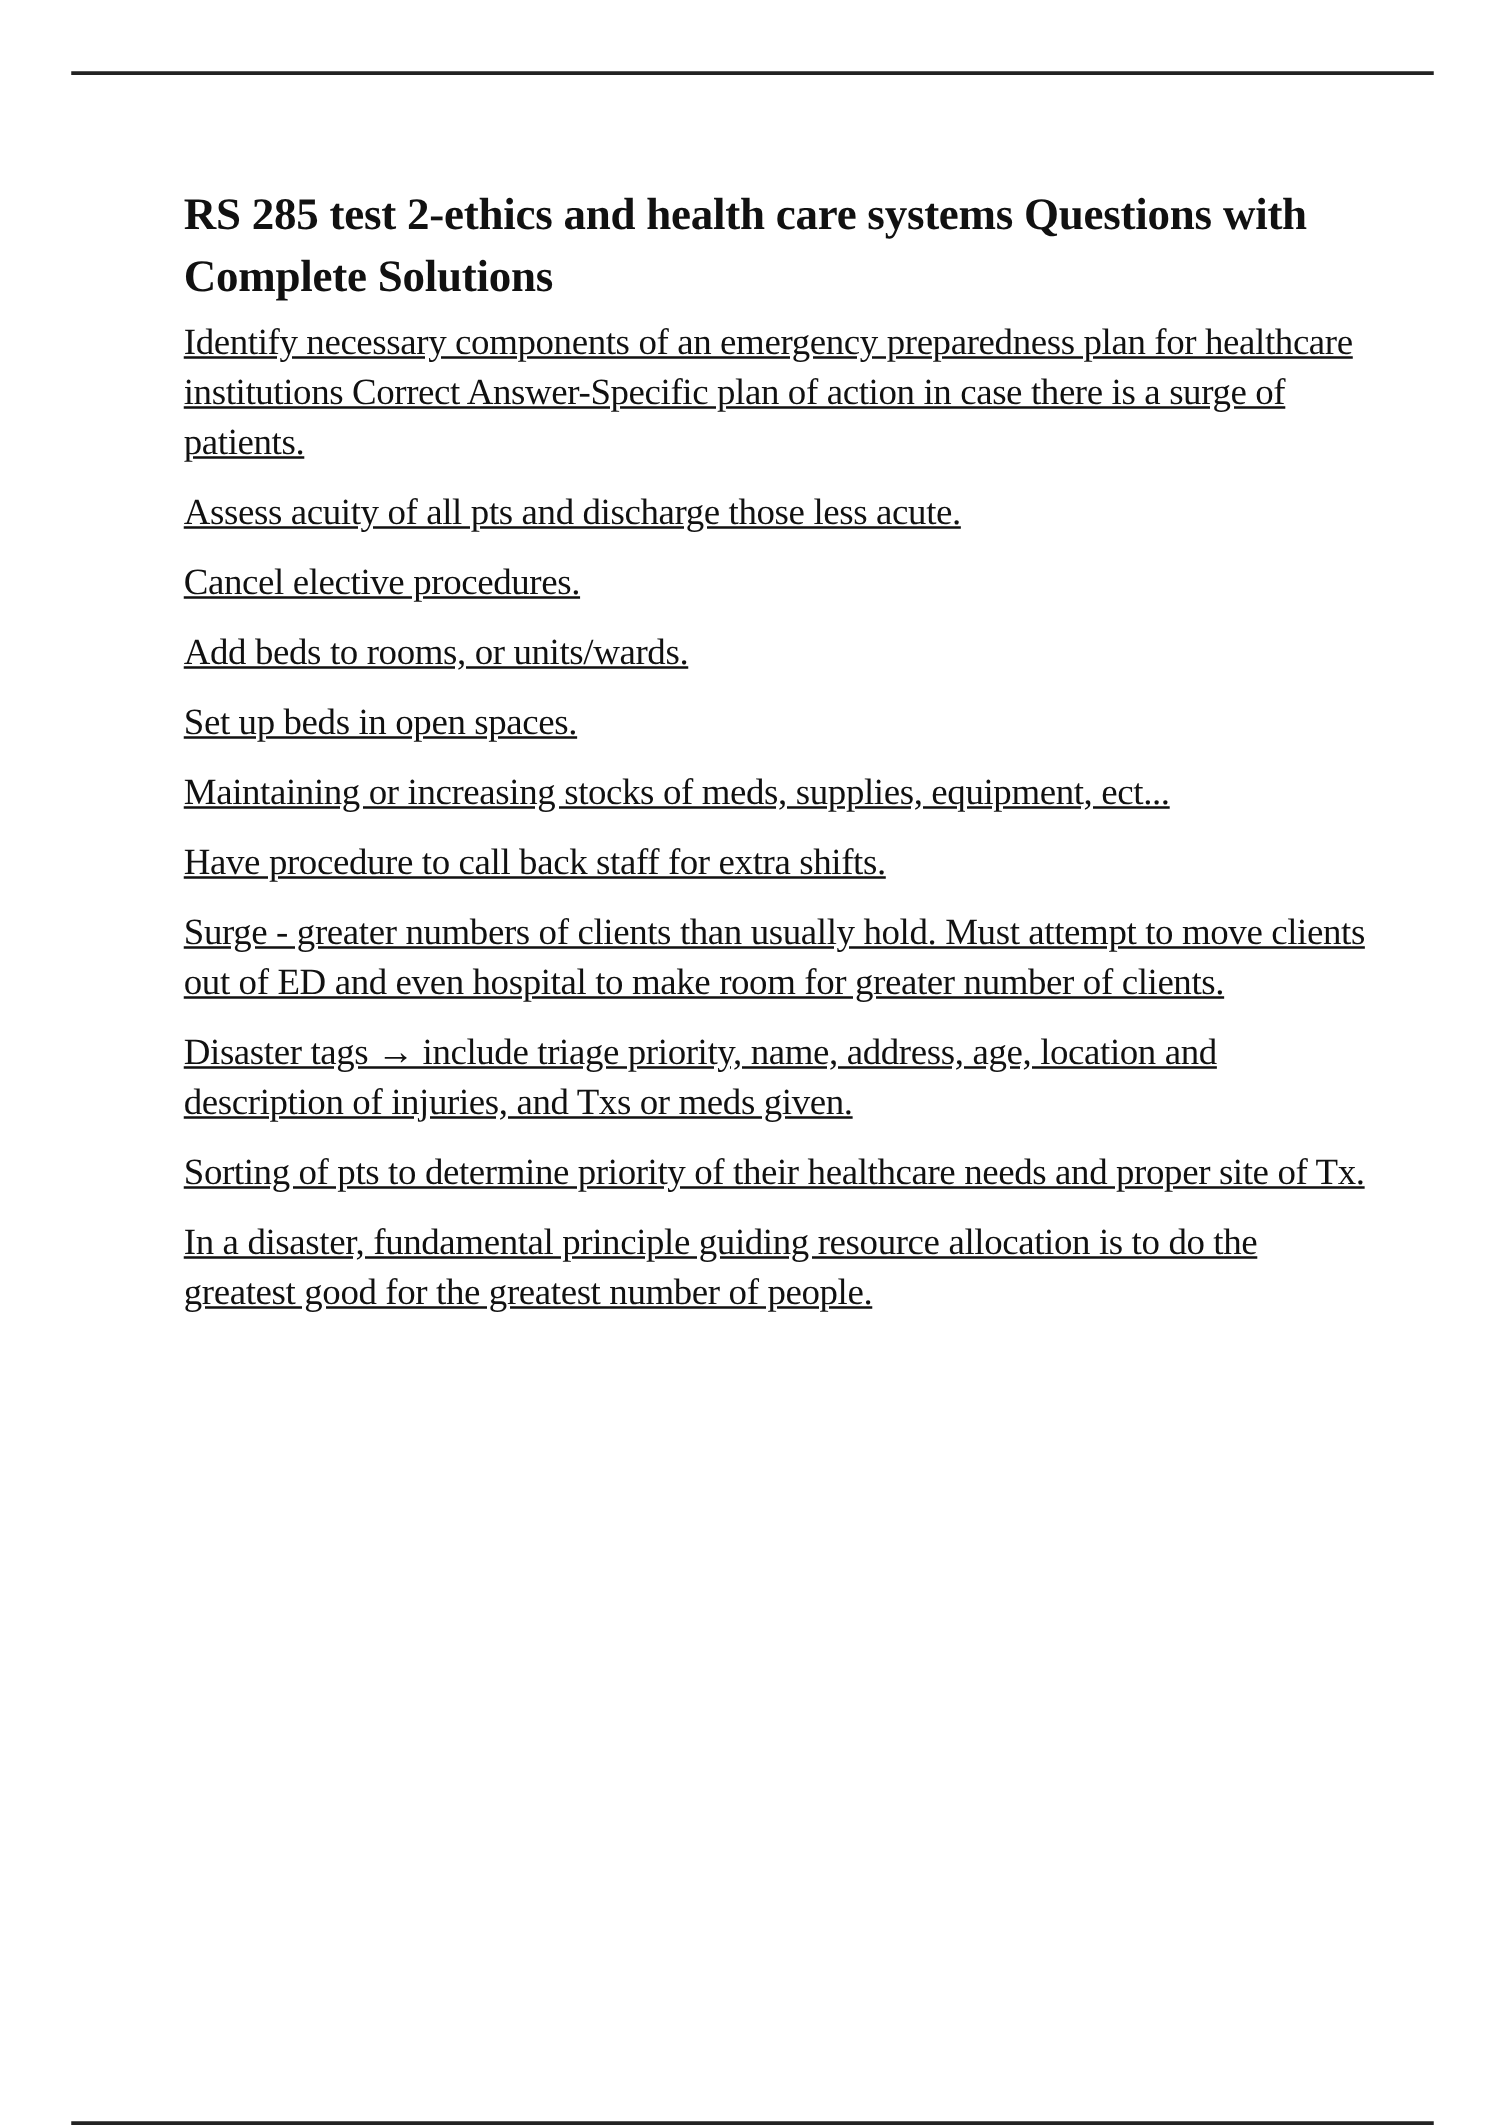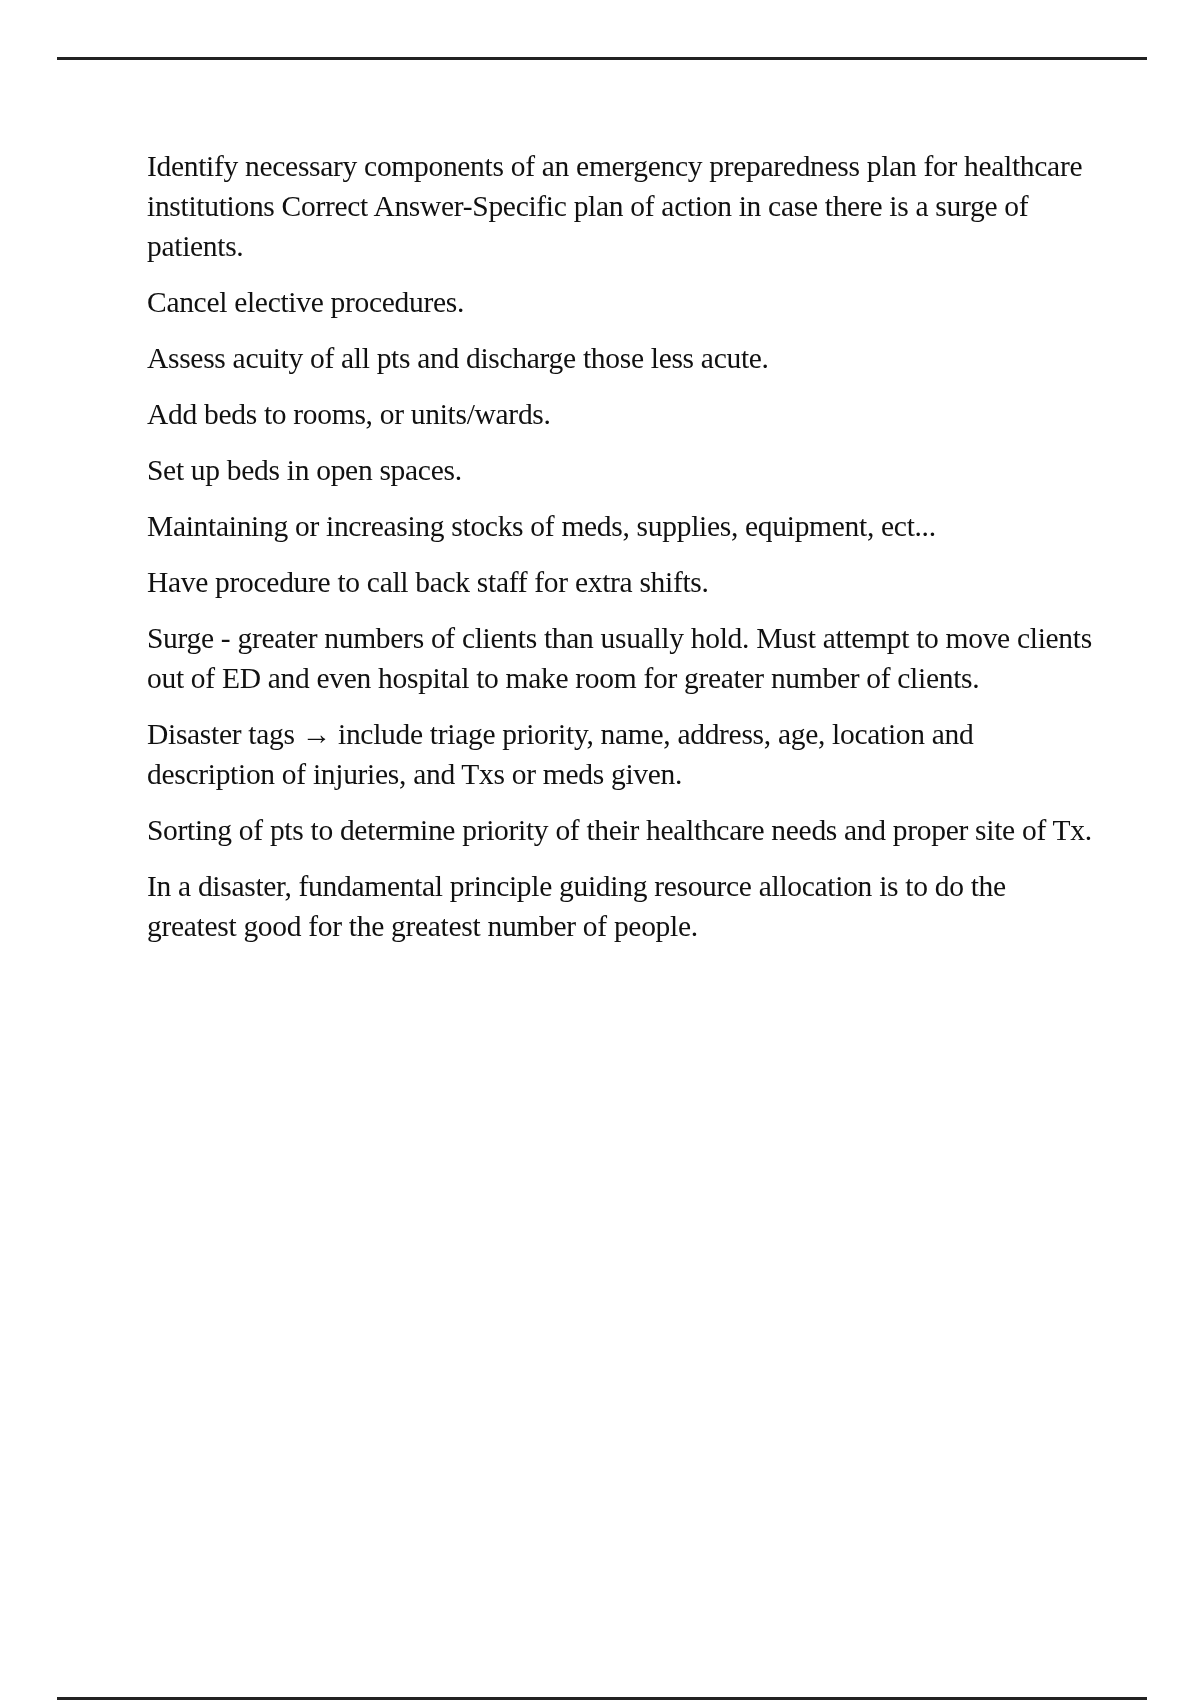--- a/index.html
+++ b/index.html
@@ -4,32 +4,33 @@
   <style>
     html, body { margin: 0; padding: 0; background: #ffffff; }
     body { width: 1200px; height: 1700px; position: relative; overflow: hidden;
            font-family: "Liberation Serif", "DejaVu Serif", serif; color: #111111; }
     .rule { position: absolute; left: 57px; width: 1090px; height: 3px; background: #222222; }
     .rule.top { top: 57px; }
     .rule.bottom { top: 1697px; }
     .content { position: absolute; left: 147px; top: 146px; width: 945px; }
     h1 { font-size: 36px; font-weight: bold; line-height: 50px; margin: 0 0 8px 0;
          letter-spacing: -0.2px; color: #111111; }
-    p { font-size: 29.5px; line-height: 40px; margin: 0 0 16px 0; letter-spacing: -0.3px; }
+    p { font-size: 29.5px; line-height: 40px; margin: 0 0 16px 0; letter-spacing: -0.3px; text-decoration: underline; }
     p.gap { margin-top: 58px; }
   </style>
 </head>
 <body>
 
 <div class="rule top"></div>
 
 <div class="content">
+  <h1>RS 285 test 2-ethics and health care systems Questions with Complete Solutions</h1>
   <p>Identify necessary components of an emergency preparedness plan for healthcare institutions Correct Answer-Specific plan of action in case there is a surge of patients.</p>
+  <p>Assess acuity of all pts and discharge those less acute.</p>
   <p>Cancel elective procedures.</p>
-  <p>Assess acuity of all pts and discharge those less acute.</p>
   <p>Add beds to rooms, or units/wards.</p>
   <p>Set up beds in open spaces.</p>
   <p>Maintaining or increasing stocks of meds, supplies, equipment, ect...</p>
   <p>Have procedure to call back staff for extra shifts.</p>
   <p>Surge - greater numbers of clients than usually hold. Must attempt to move clients out of ED and even hospital to make room for greater number of clients.</p>
   <p>Disaster tags → include triage priority, name, address, age, location and description of injuries, and Txs or meds given.</p>
   <p>Sorting of pts to determine priority of their healthcare needs and proper site of Tx.</p>
   <p>In a disaster, fundamental principle guiding resource allocation is to do the greatest good for the greatest number of people.</p>
 </div>
 

